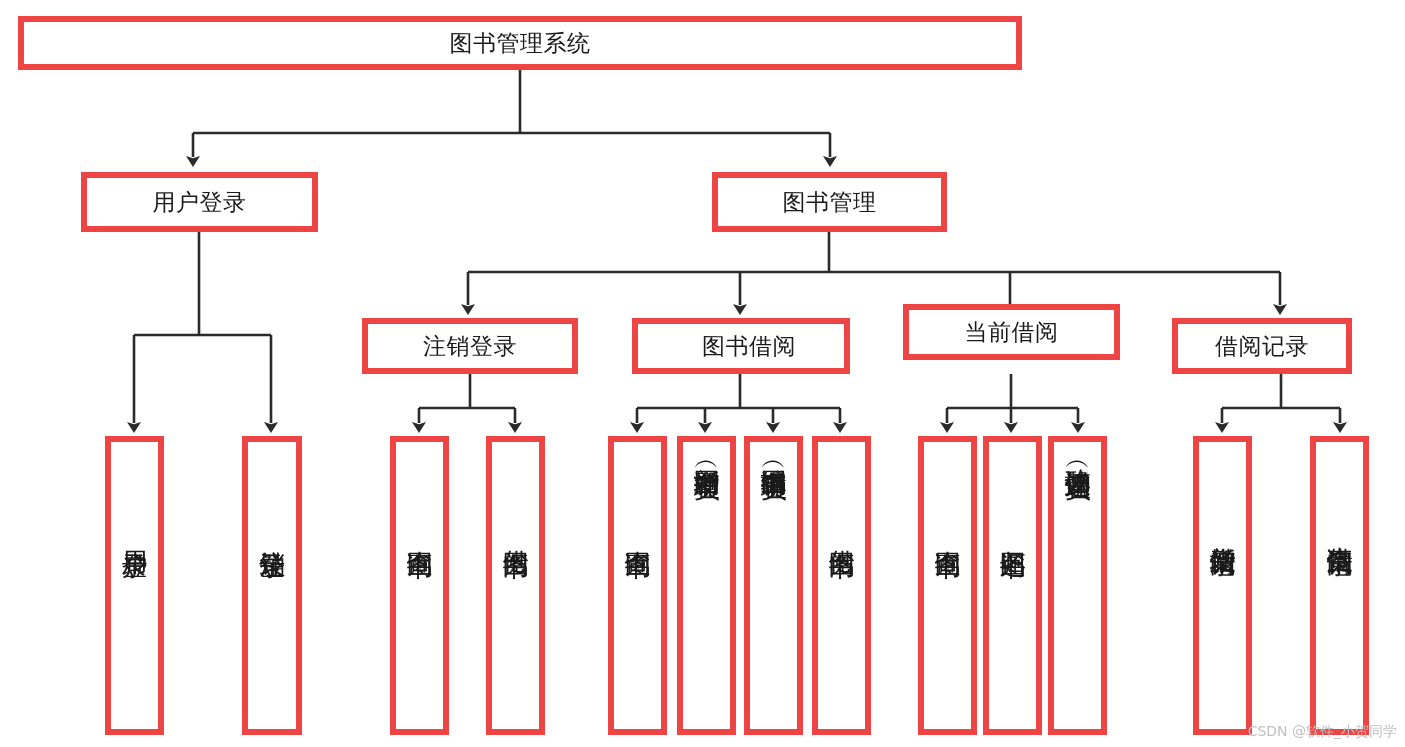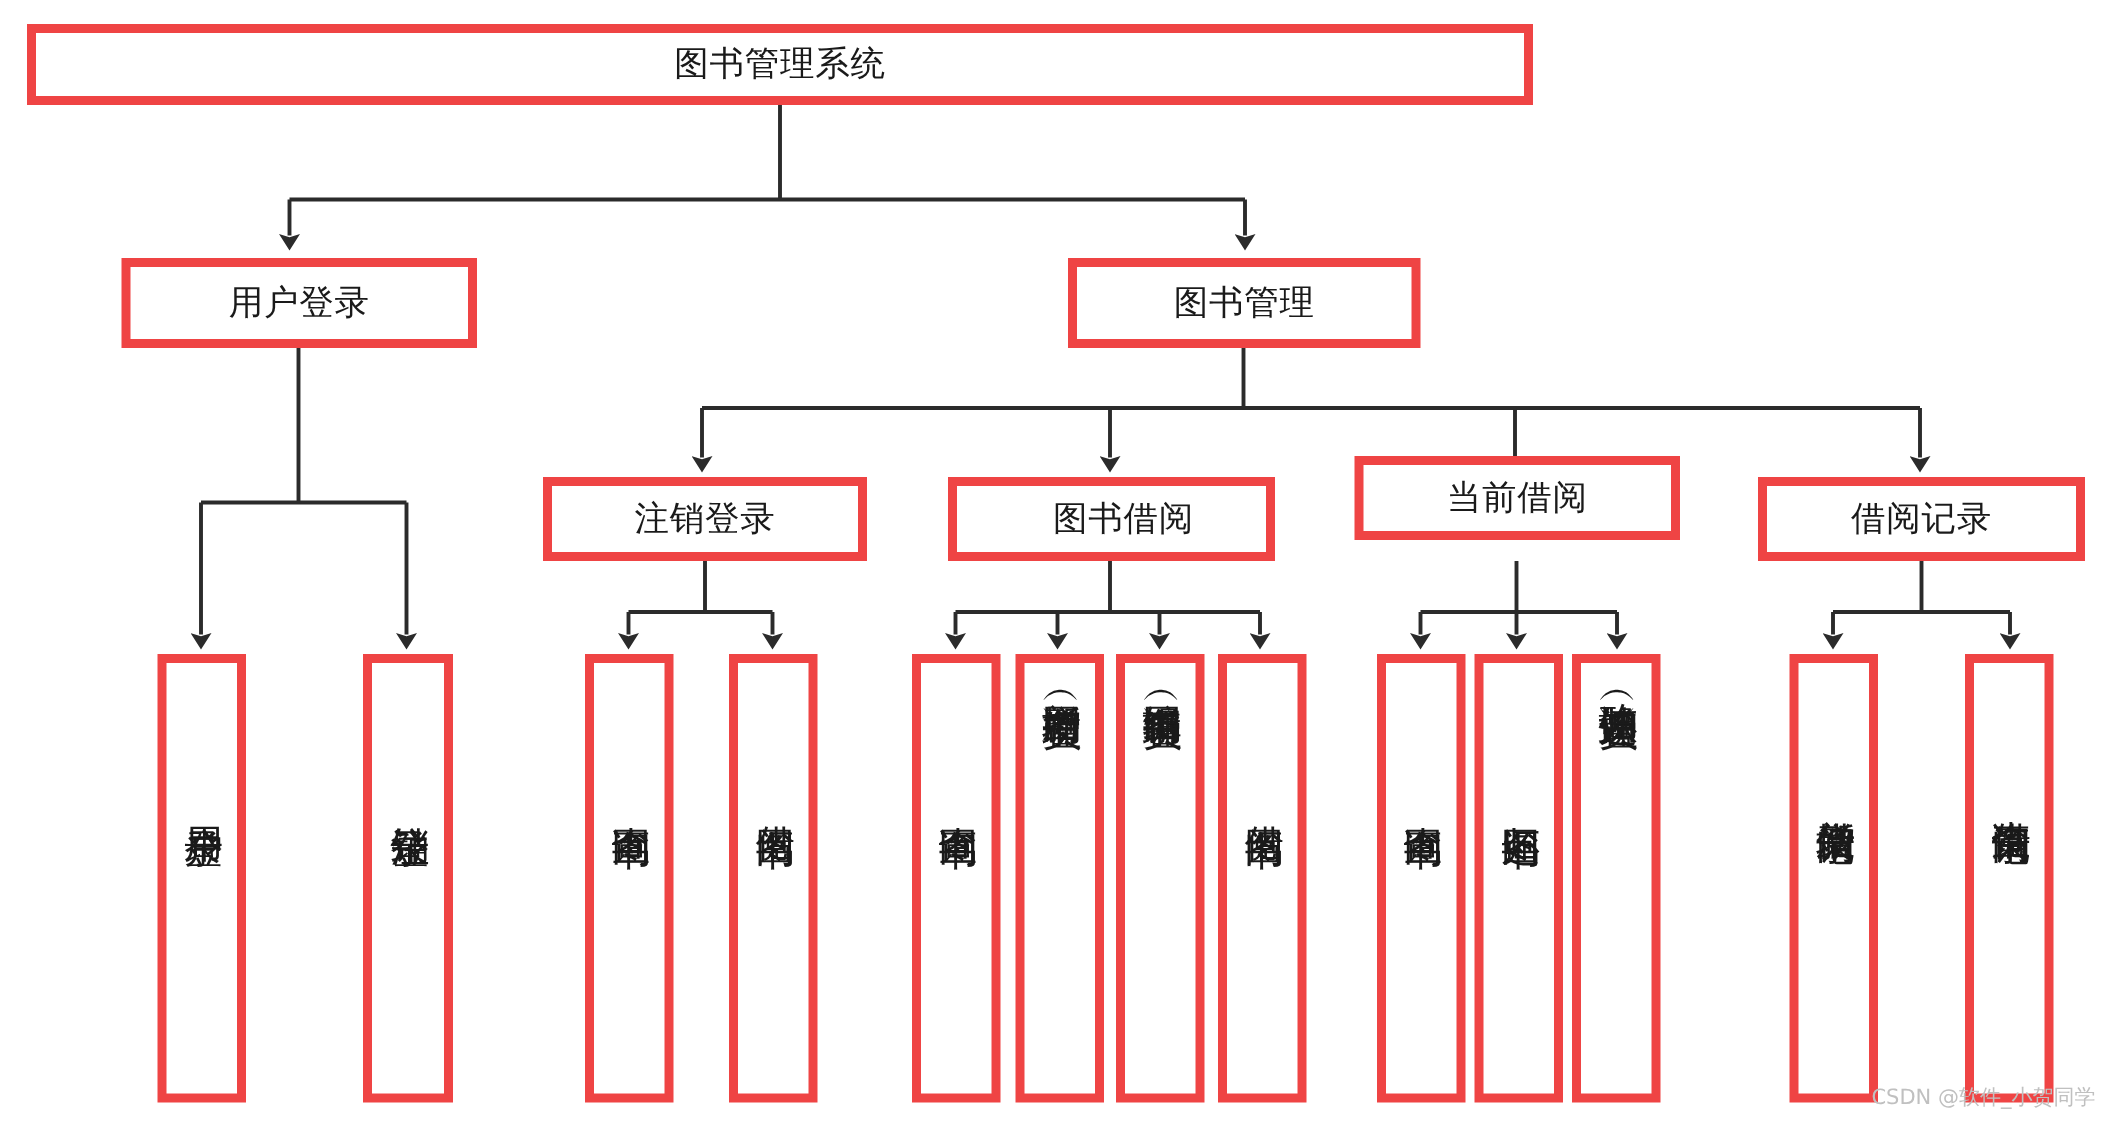--- a/index.html
+++ b/index.html
@@ -148,21 +148,21 @@
 
   <div class="node horizontal" style="left:362px; top:318px; width:216px; height:56px;">
     <span class="label">注销登录</span>
   </div>
   <div class="node horizontal" style="left:632px; top:318px; width:218px; height:56px;padding-left:16px;">
     <span class="label">图书借阅</span>
   </div>
   <div class="node horizontal" style="left:903px; top:304px; width:217px; height:56px;">
     <span class="label">当前借阅</span>
   </div>
-  <div class="node horizontal" style="left:1172px; top:318px; width:218px; height:56px;">
+  <div class="node horizontal" style="left:1172px; top:318px; width:180px; height:56px;">
     <span class="label">借阅记录</span>
   </div>
 
   <div class="node vertical short" style="left:105px; top:436px; width:59px; height:299px;">
     <span class="label">用户登录</span>
   </div>
   <div class="node vertical short" style="left:242px; top:436px; width:60px; height:299px;">
     <span class="label">注销登录</span>
   </div>
 

